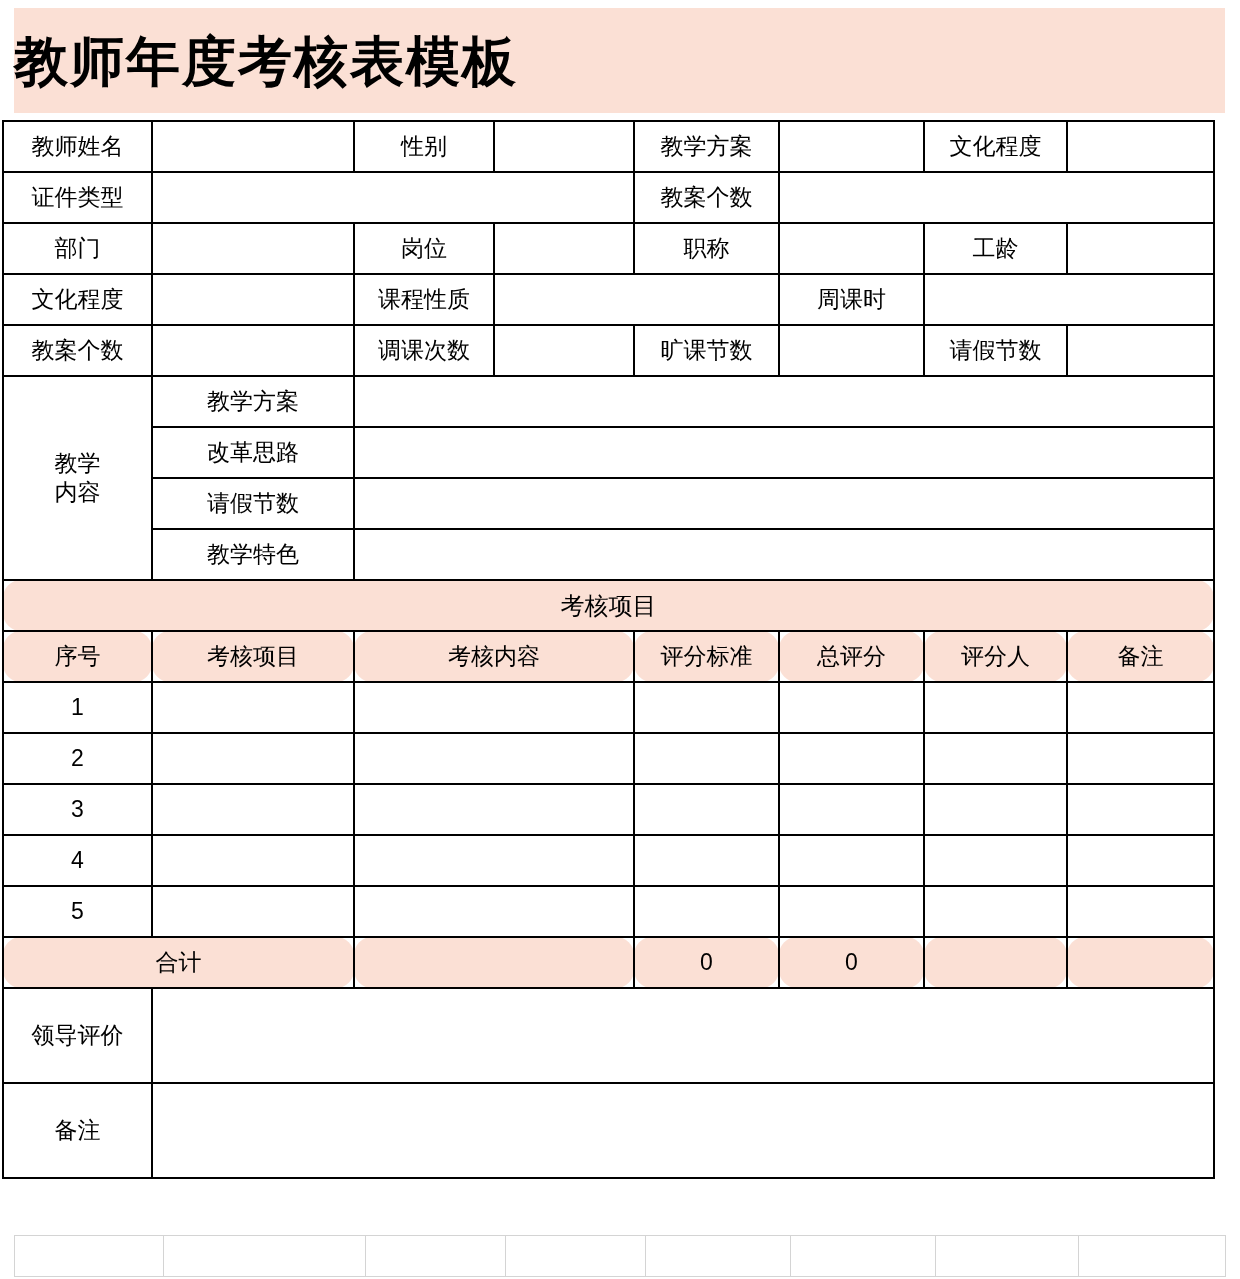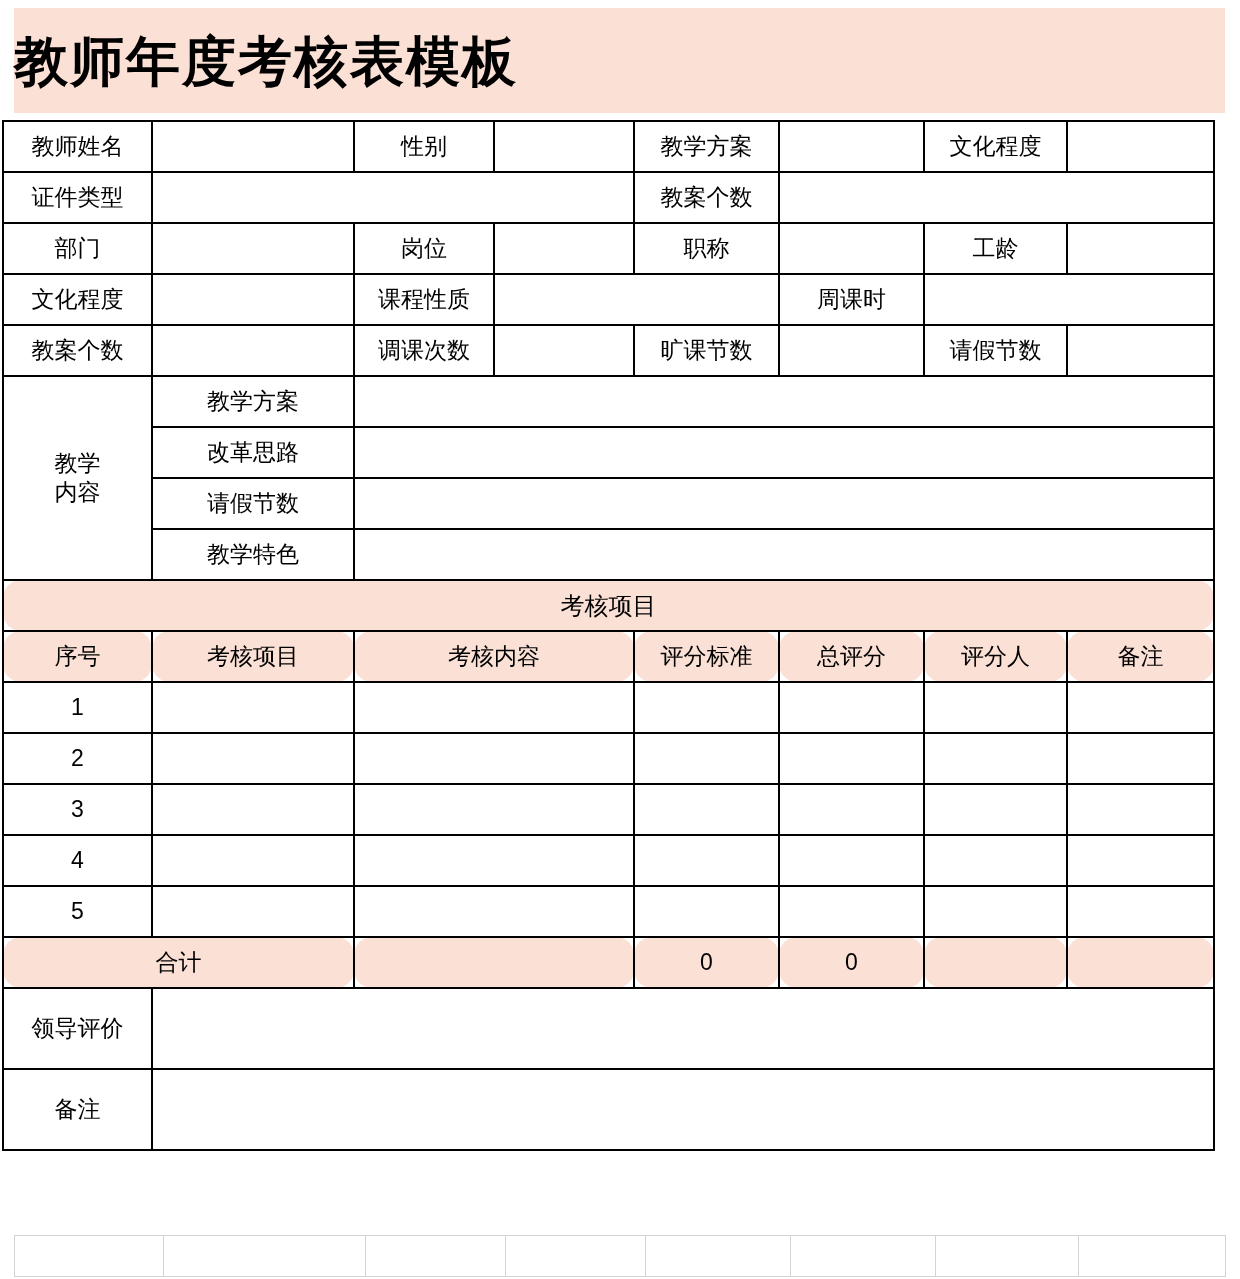--- a/index.html
+++ b/index.html
@@ -55,21 +55,21 @@
     height: 51px;
     box-sizing: border-box;
     background: #ffffff;
     line-height: 1.25;
   }
   .sheet td.peach { background: #FBE0D5; border-radius: 18px; }
   .sheet td.tall4 { height: 204px; border-radius: 23px; }
   .sheet td.band {
     font-size: 24px;
   }
-  .sheet td.big-note { height: 81px; margin-top: 29px; }
+  .sheet td.big-note { height: 95px; margin-top: 29px; }
 
   
   .tail {
     position: absolute;
     left: 14px;
     top: 1235px;
     width: 1211px;
     border-collapse: collapse;
     table-layout: fixed;
   }

